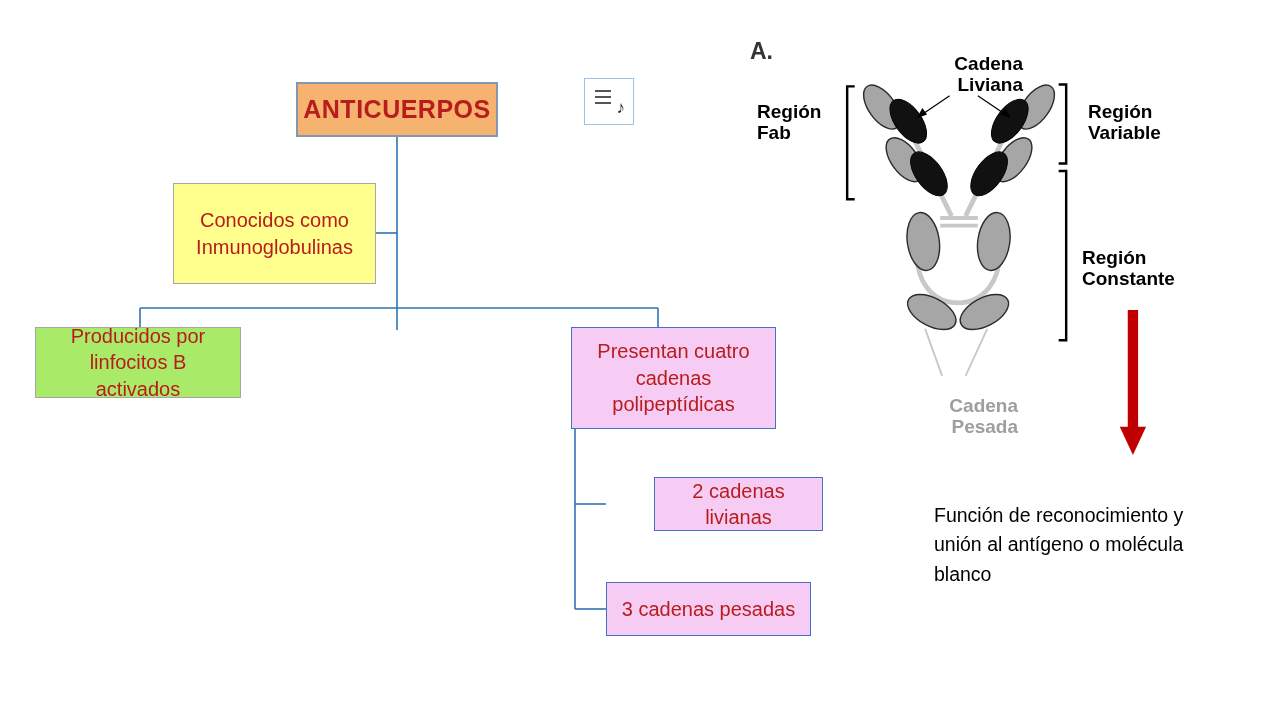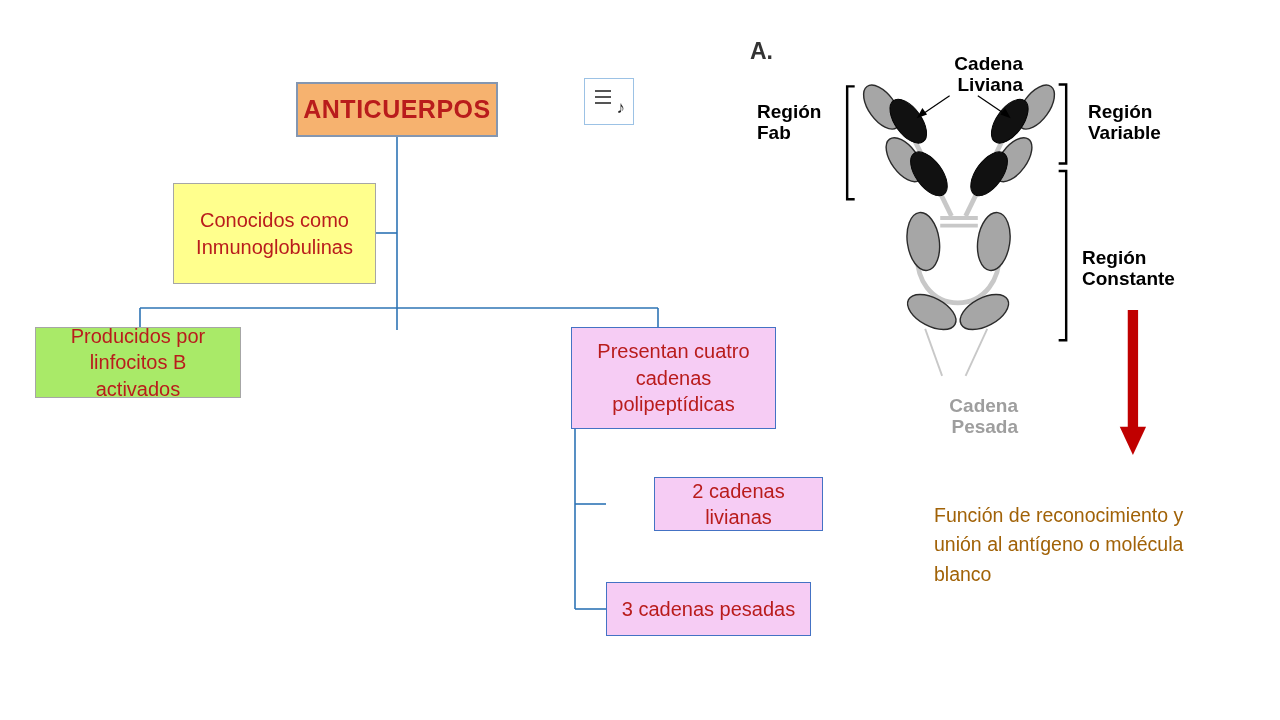--- a/index.html
+++ b/index.html
@@ -29,21 +29,21 @@
   .media-lines{position:absolute;left:10px;top:11px;width:16px;}
   .media-lines i{display:block;height:2px;background:#555;margin-bottom:4px;}
   .media-note{position:absolute;right:8px;bottom:6px;font-size:17px;color:#1f1f1f;}
 
   .lbl{position:absolute;font-weight:bold;font-size:19px;line-height:1.08;color:#000;white-space:pre-line;}
   .lbl.center{text-align:right;}
   .lbl.gray{color:var(--label-gray);}
   .panel-label{position:absolute;left:750px;top:38px;font-size:23px;font-weight:600;color:#333;}
   .caption{
     position:absolute;left:934px;top:501px;width:296px;
-    font-size:19.5px;line-height:1.5;color:#a16207;font-weight:normal;
+    font-size:19.5px;line-height:1.5;color:#000000;font-weight:normal;
   }
 
   .connector{stroke:var(--connector);stroke-width:1.6;fill:none;}
   .hinge{stroke:var(--hinge-gray);fill:none;}
   .ell-gray{fill:var(--heavy-gray);stroke:#2b2b2b;stroke-width:1.5;}
   .ell-black{fill:var(--light-black);stroke:#000;stroke-width:1;}
   .bracket{stroke:#000;stroke-width:2.6;fill:none;}
   .thin-arrow{stroke:#000;stroke-width:1.3;fill:none;}
   .pointer{stroke:var(--hinge-gray);stroke-width:2;fill:none;}
   .red-shaft{stroke:var(--arrow-red);stroke-width:11;}

